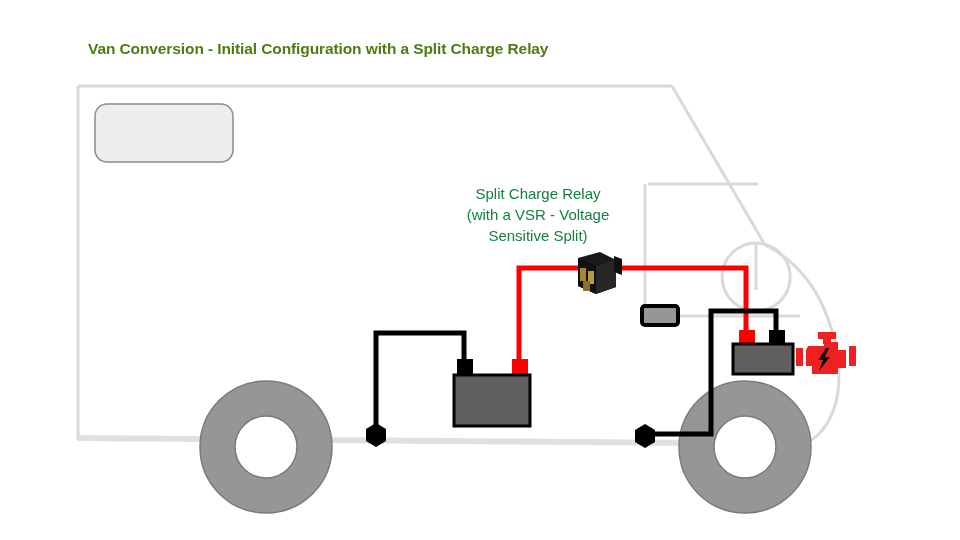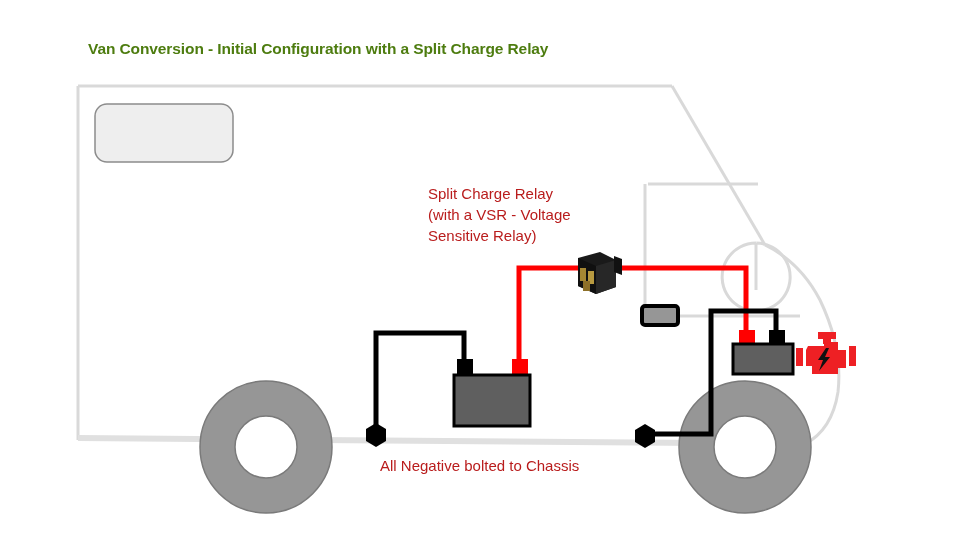--- a/index.html
+++ b/index.html
@@ -27,23 +27,24 @@
   }
   .svg-layer {
     position: absolute;
     left: 0;
     top: 0;
     width: 960px;
     height: 540px;
   }
   .label {
     position: absolute;
-    color: #b91c1c;
+    color: #15803d;
     font-size: 15px;
     line-height: 21px;
+    text-align: center;
     white-space: nowrap;
   }
   #relay-label {
     left: 428px;
     top: 183px;
     width: 220px;
   }
   #ground-note {
     left: 380px;
     top: 455px;
@@ -141,20 +142,19 @@
       <rect x="796" y="348" width="7" height="18" fill="#ee2024"></rect>
       <rect x="849" y="346" width="7" height="20" fill="#ee2024"></rect>
       <polygon points="826,348 818,360 823,360 819,371 830,357 825,357 829,348" fill="#111111"></polygon>
     </g>
 
   </svg>
 
   <div class="label" id="relay-label">
     <div>Split Charge Relay</div>
     <div>(with a VSR - Voltage</div>
-    <div>Sensitive Relay)</div>
+    <div>Sensitive Split)</div>
   </div>
 
   <div class="label" id="ground-note">
-    <div>All Negative bolted to Chassis</div>
   </div>
 
 </div>
 
 </body></html>

